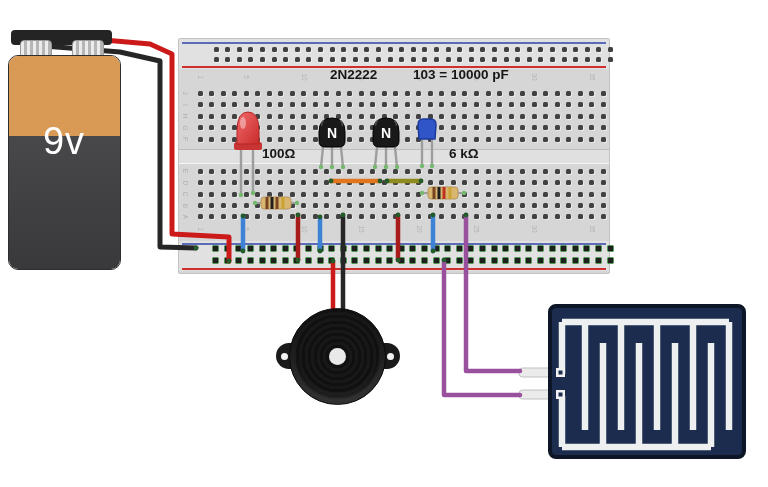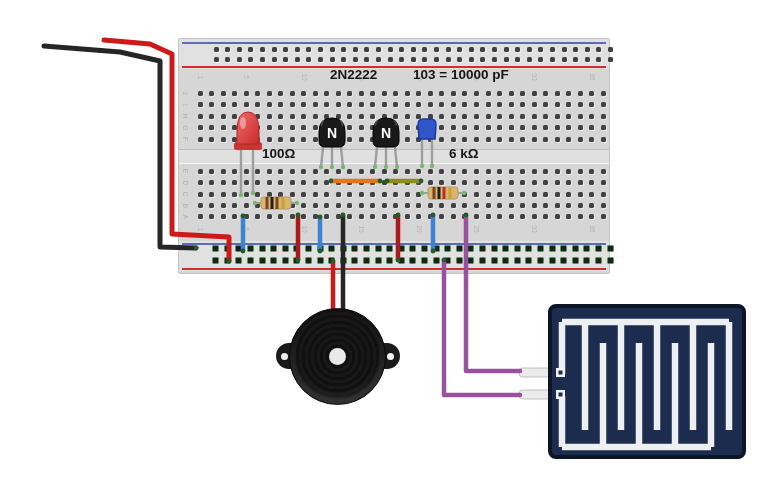--- a/index.html
+++ b/index.html
@@ -620,20 +620,30 @@
       <circle cx="398" cy="260" r="2.4" fill="#235c28"></circle>
       <polyline points="433,215 433,251" fill="none" stroke="#3e82d6" stroke-width="4.5" stroke-linecap="round" stroke-linejoin="round"></polyline>
       <circle cx="433" cy="215" r="2.4" fill="#235c28"></circle>
       <circle cx="433" cy="251" r="2.4" fill="#235c28"></circle>
       <polyline points="466,215 466,371 520,371" fill="none" stroke="#99509d" stroke-width="4.5" stroke-linecap="round" stroke-linejoin="round"></polyline>
       <circle cx="466" cy="215" r="2.4" fill="#235c28"></circle>
       <polyline points="444,260 444,395 520,395" fill="none" stroke="#99509d" stroke-width="4.5" stroke-linecap="round" stroke-linejoin="round"></polyline>
       <circle cx="444" cy="260" r="2.4" fill="#235c28"></circle>
     </svg>
 
+  <div class="battery" id="comp-battery" style="left: 8px; top: 28px;">
+    <div class="bat-cap"></div>
+    <div class="bat-term" style="left:12px;"></div>
+    <div class="bat-term" style="left:64px;"></div>
+    <div class="bat-body">
+      <div class="bat-band" style="background: rgb(216, 154, 84);"></div>
+      <div class="bat-dark"></div>
+    </div>
+    <div class="bat-text">9v</div>
+  </div>
 
   <svg class="comp" id="comp-led" width="36" height="96" style="left: 230px; top: 106px;">
     <defs>
       <linearGradient id="ledg" x1="0" y1="0" x2="1" y2="1">
         <stop offset="0" stop-color="#f26a6a"></stop>
           <stop offset="1" stop-color="#c82b2b"></stop>
       </linearGradient>
     </defs>
     <path d="M11,40 L11,89" stroke="#9d9d9d" stroke-width="2.4" fill="none"></path>
     <path d="M23,40 L23,87" stroke="#9d9d9d" stroke-width="2.4" fill="none"></path>

